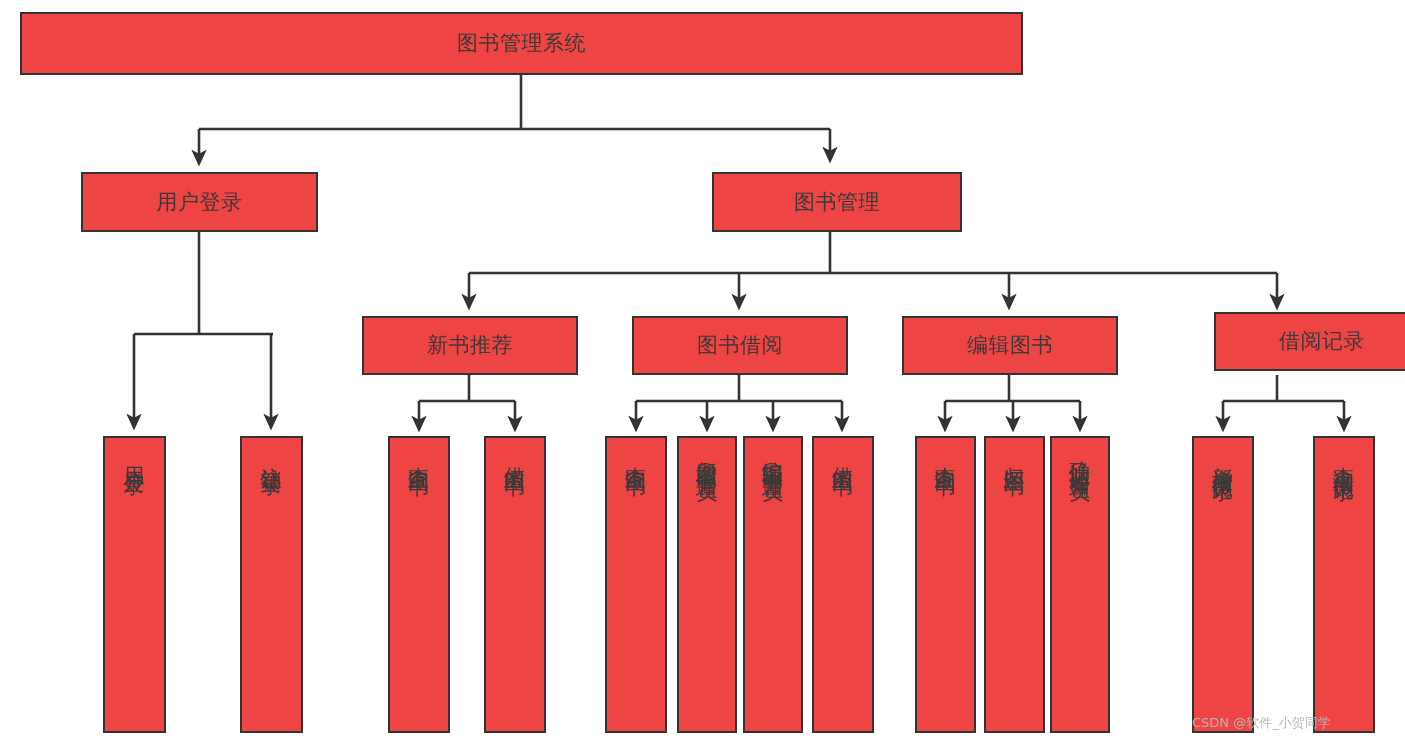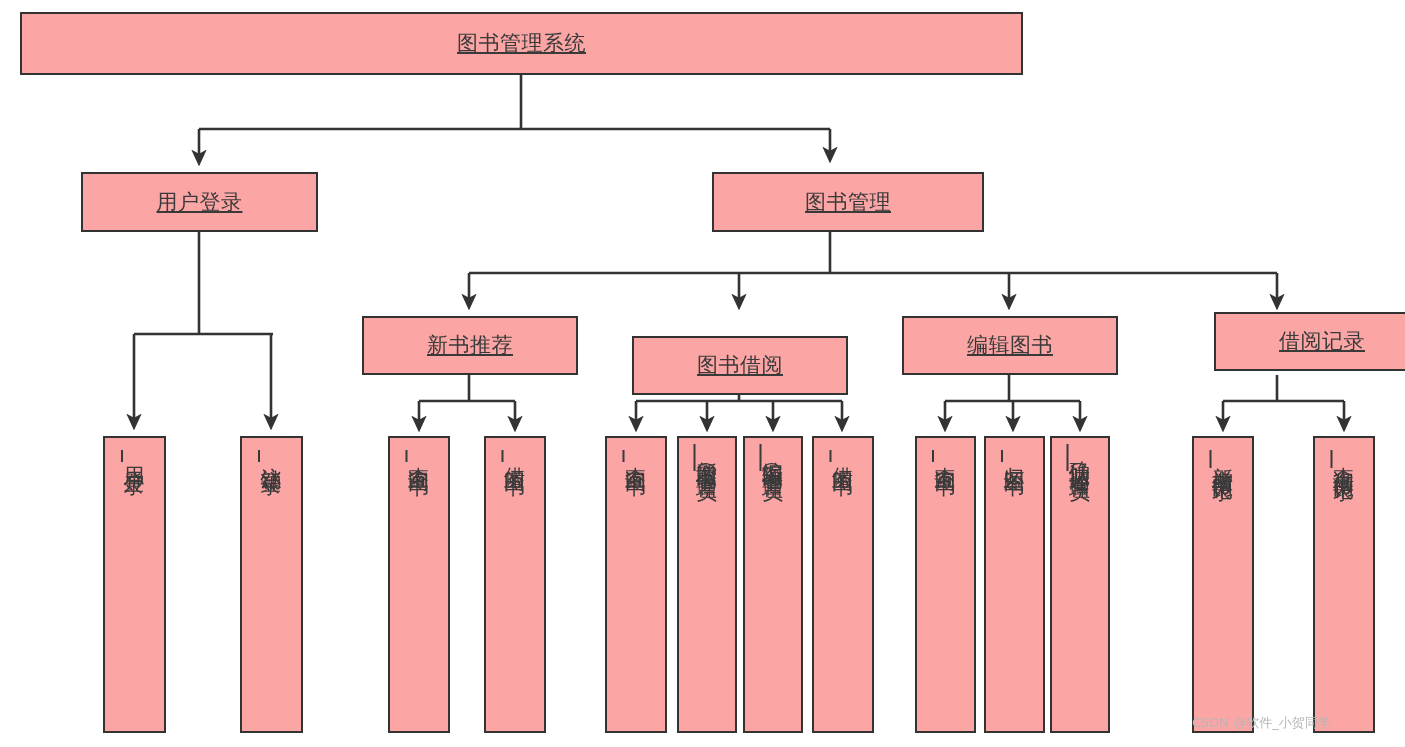--- a/index.html
+++ b/index.html
@@ -25,27 +25,26 @@
     top: 0;
     left: 0;
     width: 1405px;
     height: 747px;
     pointer-events: none;
   }
   .node {
     position: absolute;
     box-sizing: border-box;
     border: 2px solid #333333;
-    background: #fca5a5;
+    background: #ef4444;
     display: flex;
     align-items: center;
     justify-content: center;
     color: #3a3a3a;
     z-index: 2;
-    text-decoration: underline;
   }
   .node-label {
     display: block;
     text-align: center;
     line-height: 1.18;
     color: #3a3a3a;
     letter-spacing: 0.5px;
   }
   .node.horizontal .node-label {
     font-size: 21px;
@@ -135,29 +134,29 @@
   </svg>
 
   <div class="node horizontal" style="left:20px; top:12px; width:1003px; height:63px;">
     <span class="node-label">图书管理系统</span>
   </div>
 
   <div class="node horizontal" style="left:81px; top:172px; width:237px; height:60px;">
     <span class="node-label">用户登录</span>
   </div>
 
-  <div class="node horizontal" style="left:712px; top:172px; width:272px; height:60px;">
+  <div class="node horizontal" style="left:712px; top:172px; width:250px; height:60px;">
     <span class="node-label">图书管理</span>
   </div>
 
   <div class="node horizontal" style="left:362px; top:316px; width:216px; height:59px;">
     <span class="node-label">新书推荐</span>
   </div>
 
-  <div class="node horizontal" style="left:632px; top:316px; width:216px; height:59px;margin-top:20px;">
+  <div class="node horizontal" style="left:632px; top:316px; width:216px; height:59px;">
     <span class="node-label">图书借阅</span>
   </div>
 
   <div class="node horizontal" style="left:902px; top:316px; width:216px; height:59px;">
     <span class="node-label">编辑图书</span>
   </div>
 
   <div class="node horizontal" style="left:1170px; top:312px; width:216px; height:59px;margin-left:44px;">
     <span class="node-label">借阅记录</span>
   </div>

